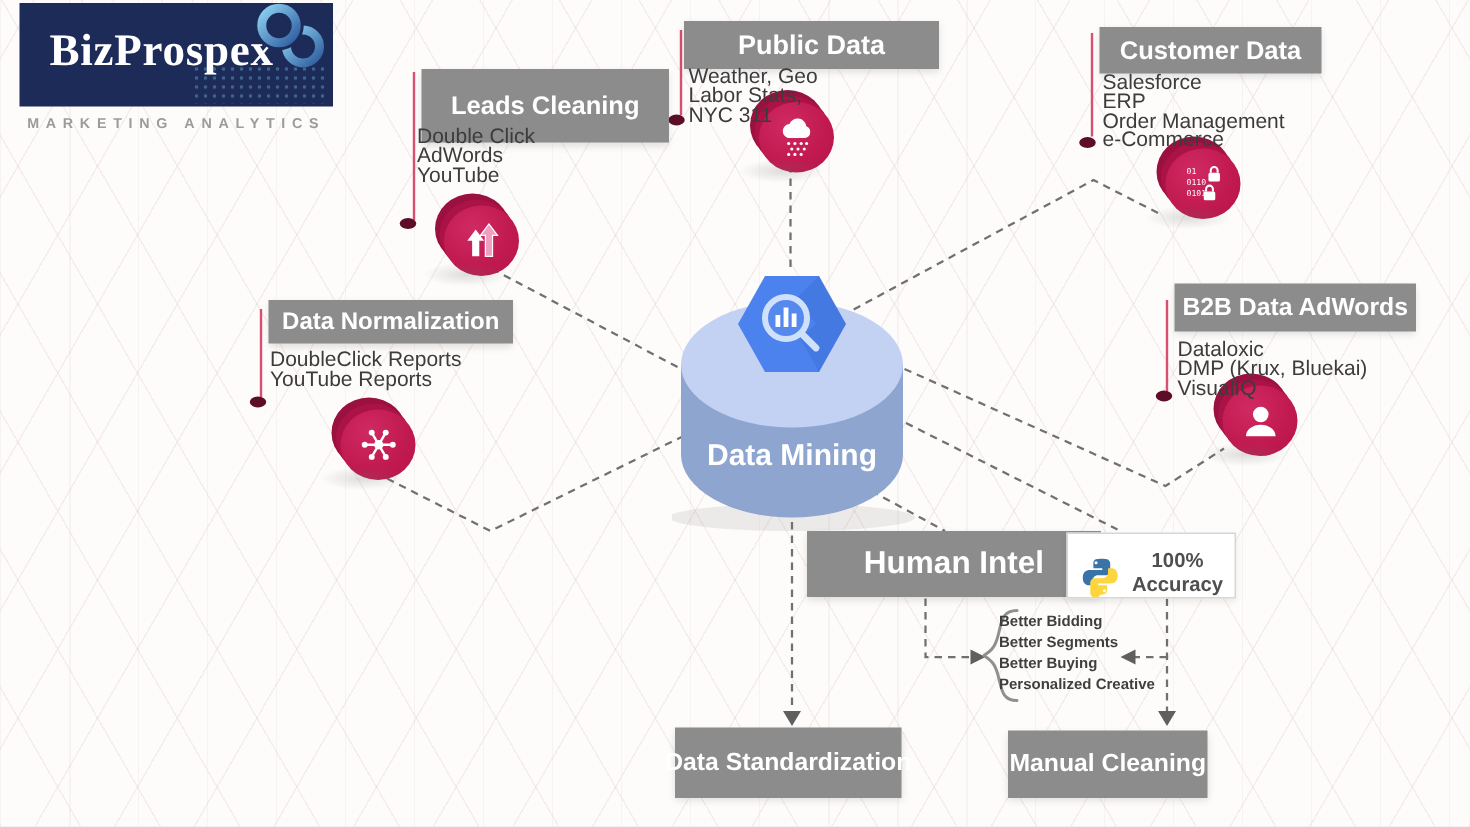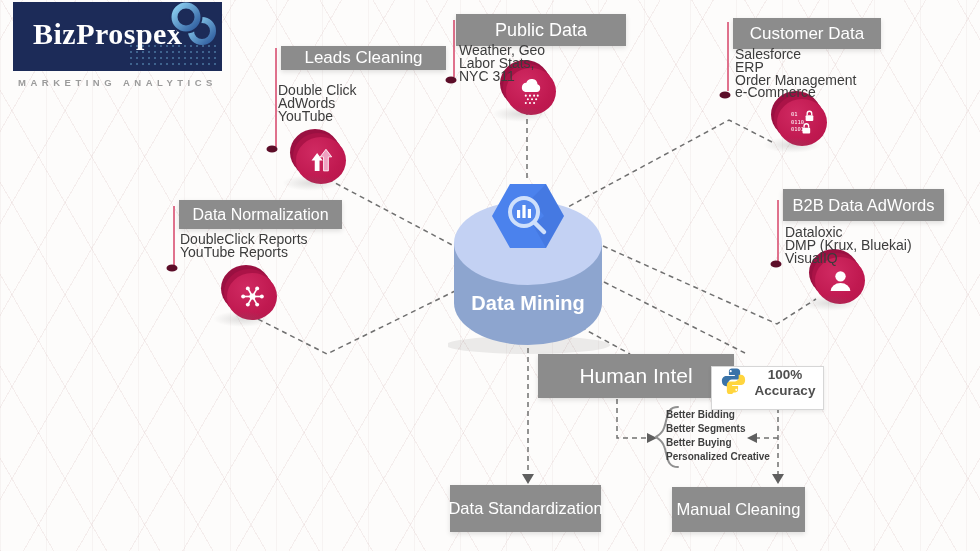--- a/index.html
+++ b/index.html
@@ -9,42 +9,42 @@
     background-color:#fdfcfb;
     background-image:
       repeating-linear-gradient(60deg, rgba(214,186,186,0.22) 0 1px, transparent 1px 46px),
       repeating-linear-gradient(-60deg, rgba(214,186,186,0.22) 0 1px, transparent 1px 46px),
       repeating-linear-gradient(90deg, rgba(214,196,196,0.16) 0 1px, transparent 1px 46px);
   }
   .abs{position:absolute;}
   svg{display:block;}
   
   .gbox{
-    position:absolute;background:#8c8c8c;color:#fff;font-weight:400;
+    position:absolute;background:#8c8c8c;color:#fff;font-weight:700;
     display:flex;align-items:center;justify-content:center;
     box-shadow:0 2px 5px rgba(0,0,0,0.12);white-space:nowrap;
   }
   
   .slist{position:absolute;color:#3c3c3c;font-size:14px;font-weight:400;line-height:12.8px;white-space:nowrap;}
   .slist span{display:block;}
   
   .blist{position:absolute;color:#3f3f3f;font-size:10px;font-weight:700;line-height:14px;white-space:nowrap;}
   .blist span{display:block;}
   
   .disc{position:absolute;width:58px;height:58px;}
   .disc::after{content:"";position:absolute;left:-8px;top:46px;width:58px;height:16px;border-radius:50%;
     background:radial-gradient(ellipse at center, rgba(110,110,110,0.22), rgba(110,110,110,0) 70%);}
   .disc .side{position:absolute;left:0;top:0;width:50px;height:47px;border-radius:50%;background:#9a1041;}
   .disc .mid{position:absolute;left:3px;top:4px;width:50px;height:47px;border-radius:50%;background:#ab1347;}
   .disc .face{position:absolute;left:6px;top:8px;width:50px;height:47px;border-radius:50%;
     background:radial-gradient(circle at 38% 32%, #d02a62, #c01950 60%, #b5154a);
     display:flex;align-items:center;justify-content:center;}
   
-  .acc{position:absolute;background:#fff;border:1px solid #d6d6d6;display:flex;align-items:flex-start;
-    box-shadow:0 2px 4px rgba(0,0,0,0.08);margin-top:11px;}
+  .acc{position:absolute;background:#fff;border:1px solid #d6d6d6;display:flex;align-items:flex-end;
+    box-shadow:0 2px 4px rgba(0,0,0,0.08);}
   .acc .txt{color:#4f4f4f;font-weight:700;font-size:13.5px;line-height:16px;text-align:center;flex:1;}
   
   .logo{position:absolute;left:13px;top:2px;width:209px;height:69px;background:#1c2b58;overflow:hidden;}
   .logo .brand{position:absolute;left:20px;top:15px;color:#fff;font-family:"Liberation Serif",serif;
     font-size:30px;font-weight:700;letter-spacing:0.5px;}
   .logo .dots{position:absolute;right:2px;bottom:2px;width:92px;height:26px;
     background-image:radial-gradient(rgba(120,190,230,0.38) 1px, transparent 1.4px);
     background-size:6px 6px;}
   .tagline{position:absolute;left:13px;top:77px;width:209px;text-align:center;color:#9b9b9b;
     font-size:9.5px;font-weight:700;letter-spacing:4.5px;white-space:nowrap;}
@@ -194,21 +194,21 @@
     <div class="side"></div>
     <div class="mid"></div>
     <div class="face">
       <svg width="27" height="27" viewBox="0 0 26 26">
         <circle cx="13" cy="9" r="5" fill="#fff"></circle>
         <path d="M3.5 23 a9.5 7.5 0 0 1 19 0 Z" fill="#fff"></path>
       </svg>
     </div>
   </div>
 
-  <div class="gbox" style="left:281px;top:46px;width:165px;height:24px;font-size:17px">
+  <div class="gbox" style="left:281px;top:46px;width:165px;height:49px;font-size:17px">
     <span>Leads Cleaning</span>
   </div>
   <div class="gbox" style="left:456px;top:14px;width:170px;height:32px;font-size:18px">
     <span>Public Data</span>
   </div>
   <div class="gbox" style="left:733px;top:18px;width:148px;height:31px;font-size:17px">
     <span>Customer Data</span>
   </div>
   <div class="gbox" style="left:179px;top:200px;width:163px;height:29px;font-size:16px">
     <span>Data Normalization</span>

